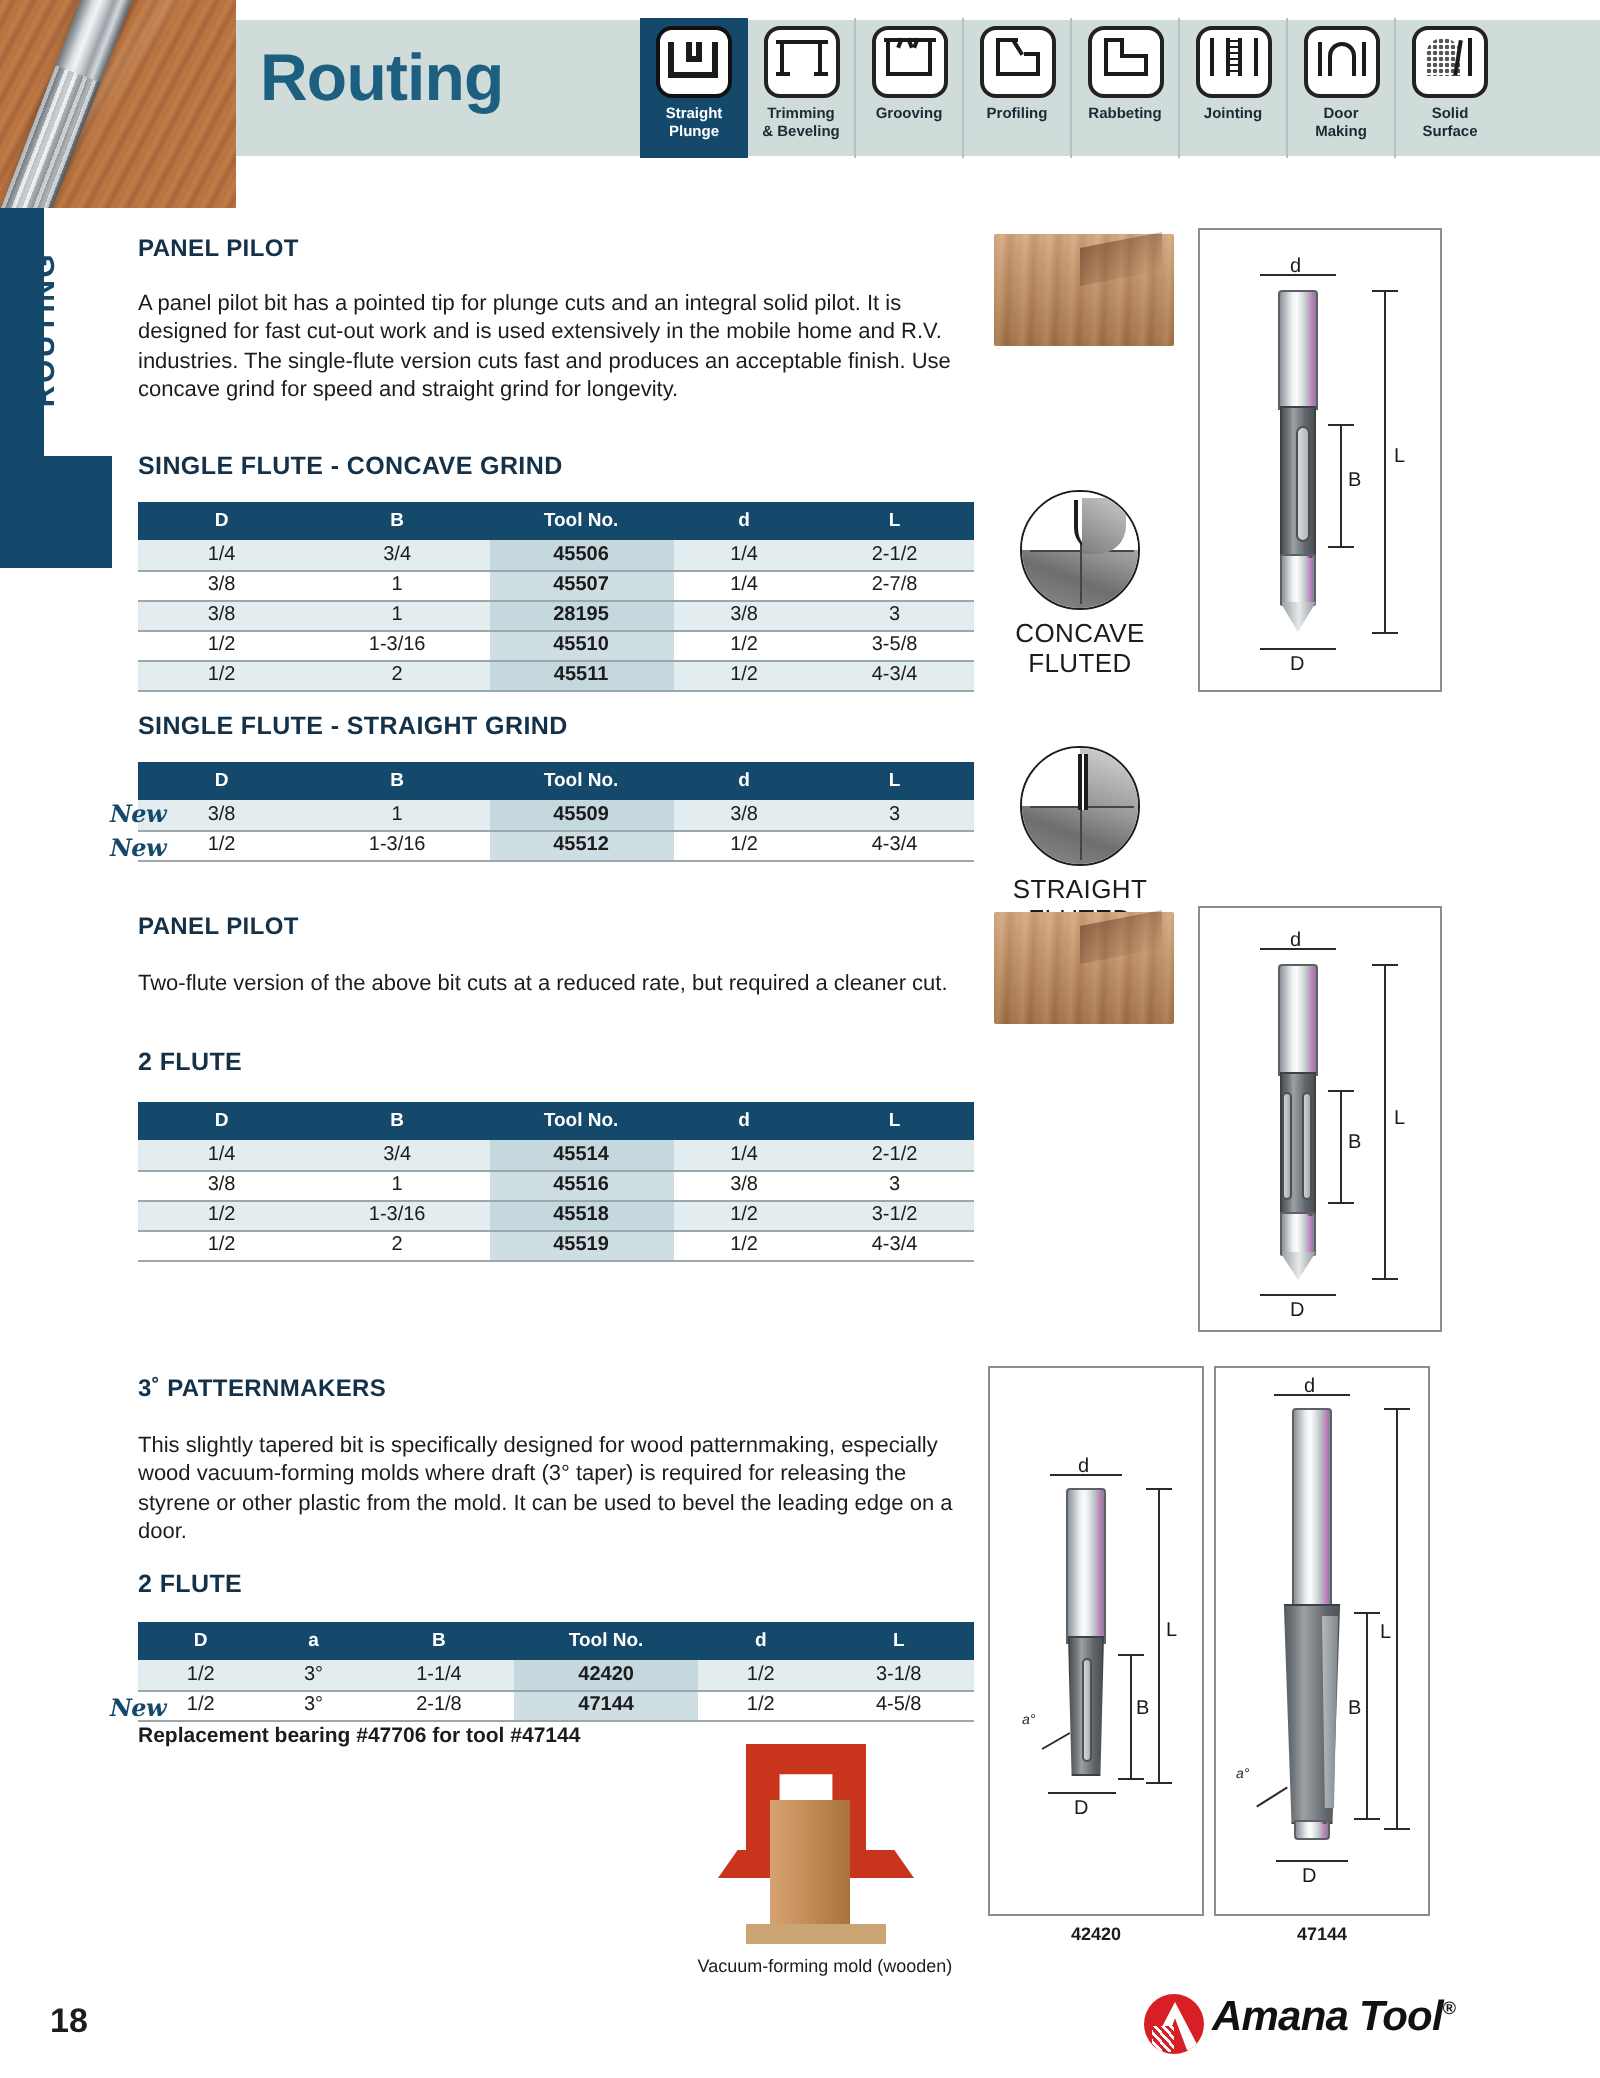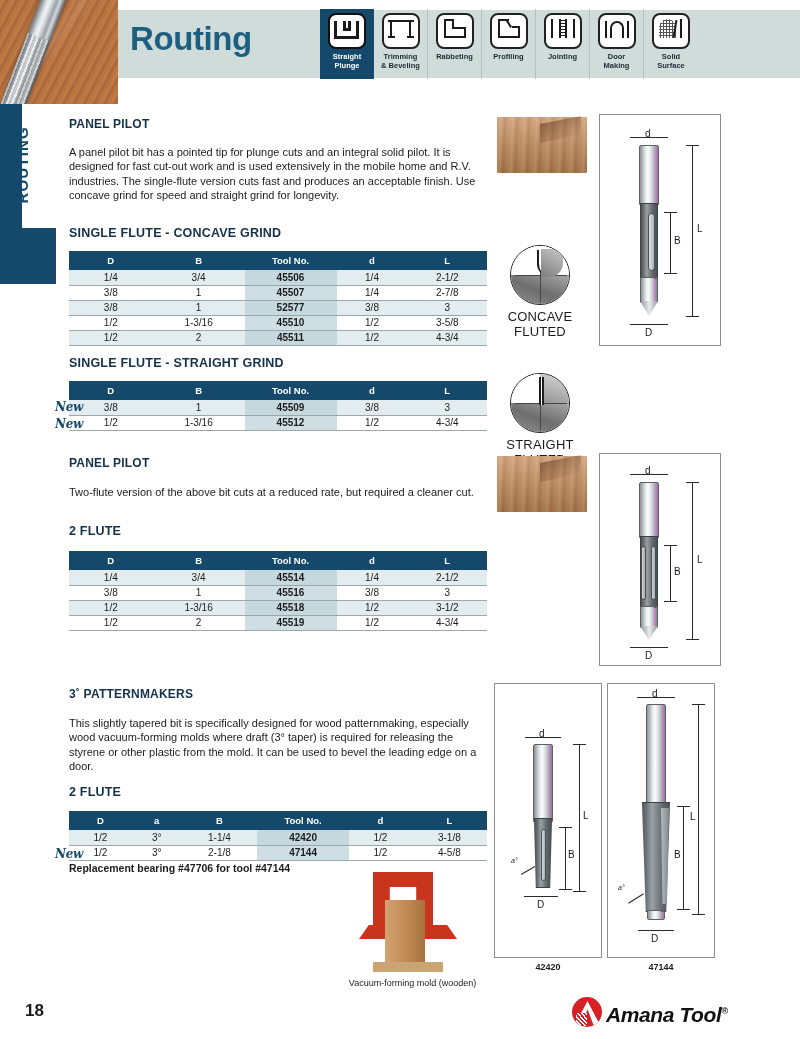--- a/index.html
+++ b/index.html
@@ -168,21 +168,21 @@
   .wood-photo:after {
     content:""; position:absolute; right:6%; top:6%; width:46%; height:34%;
     background: linear-gradient(160deg, rgba(90,50,25,.55), rgba(160,105,60,0));
     transform: skewY(-11deg);
   }
   .mold-photo { position: absolute; }
 
   
   .pageno { position: absolute; font-size: 17px; font-weight: bold; color: #1c1c1c; }
   .footer-note { position: absolute; font-size: 9.5px; color: #1c1c1c; }
-  .logo-wrap { position: absolute; display: flex; align-items: flex-end; }
+  .logo-wrap { position: absolute; display: flex; align-items: flex-start; }
   .logo-mark {
     width: 30px; height: 30px; border-radius: 50%; background: #d81f26;
     position: relative; overflow: hidden; margin-right: 4px;
   }
   .logo-mark:before {
     content:""; position:absolute; left:3px; top:4px; width:25px; height:24px;
     background: #ffffff;
     clip-path: polygon(50% 0%, 100% 100%, 74% 100%, 50% 34%, 26% 100%, 0% 100%);
   }
   .logo-mark:after {
@@ -229,46 +229,60 @@
           <div class="g" style="left:6px;top:7px;width:2px;height:15px;"></div>
           <div class="g" style="left:25px;top:7px;width:2px;height:15px;"></div>
           <div class="g" style="left:4px;top:21px;width:7px;height:2px;"></div>
           <div class="g" style="left:23px;top:21px;width:7px;height:2px;"></div>
         </div>
         <div class="icon-cap">
           <span>Trimming</span><br><span>&amp; Beveling</span>
         </div>
       </div>
 
+      <div class="icon-tab">
+        <div class="icon-box">
+          <div class="g" style="left:4px;top:4px;width:26px;height:2px;"></div>
+          <div class="g" style="left:11px;top:4px;width:2px;height:5px;transform:rotate(22deg);"></div>
+          <div class="g" style="left:16px;top:4px;width:2px;height:5px;transform:rotate(-22deg);"></div>
+          <div class="g" style="left:19px;top:4px;width:2px;height:5px;transform:rotate(22deg);"></div>
+          <div class="g" style="left:5px;top:6px;width:2px;height:16px;"></div>
+          <div class="g" style="left:26px;top:6px;width:2px;height:16px;"></div>
+          <div class="g" style="left:5px;top:21px;width:23px;height:2px;"></div>
+        </div>
+        <div class="icon-cap">
+          <span>Grooving</span>
+        </div>
+      </div>
+
+      <div class="icon-tab">
+        <div class="icon-box">
+          <div class="g" style="left:6px;top:4px;width:2px;height:19px;"></div>
+          <div class="g" style="left:7px;top:4px;width:10px;height:2px;"></div>
+          <div class="g" style="left:16px;top:5px;width:2px;height:8px;transform:rotate(-32deg);"></div>
+          <div class="g" style="left:20px;top:11px;width:8px;height:2px;"></div>
+          <div class="g" style="left:26px;top:12px;width:2px;height:11px;"></div>
+          <div class="g" style="left:6px;top:21px;width:22px;height:2px;"></div>
+        </div>
+        <div class="icon-cap">
+          <span>Profiling</span>
+        </div>
+      </div>
 
       <div class="icon-tab">
         <div class="icon-box">
           <div class="g" style="left:6px;top:4px;width:2px;height:19px;"></div>
           <div class="g" style="left:6px;top:4px;width:9px;height:2px;"></div>
           <div class="g" style="left:14px;top:4px;width:2px;height:9px;"></div>
           <div class="g" style="left:14px;top:12px;width:14px;height:2px;"></div>
           <div class="g" style="left:26px;top:12px;width:2px;height:11px;"></div>
           <div class="g" style="left:6px;top:21px;width:22px;height:2px;"></div>
         </div>
         <div class="icon-cap">
           <span>Rabbeting</span>
-        </div>
-      </div>
-
-      <div class="icon-tab">
-        <div class="icon-box">
-          <div class="g" style="left:6px;top:4px;width:2px;height:19px;"></div>
-          <div class="g" style="left:7px;top:4px;width:10px;height:2px;"></div>
-          <div class="g" style="left:16px;top:5px;width:2px;height:8px;transform:rotate(-32deg);"></div>
-          <div class="g" style="left:20px;top:11px;width:8px;height:2px;"></div>
-          <div class="g" style="left:26px;top:12px;width:2px;height:11px;"></div>
-          <div class="g" style="left:6px;top:21px;width:22px;height:2px;"></div>
-        </div>
-        <div class="icon-cap">
-          <span>Profiling</span>
         </div>
       </div>
 
       <div class="icon-tab">
         <div class="icon-box">
           <div class="g" style="left:5px;top:4px;width:2px;height:19px;"></div>
           <div class="g" style="left:27px;top:4px;width:2px;height:19px;"></div>
           <div class="g" style="left:13px;top:4px;width:2px;height:19px;"></div>
           <div class="g" style="left:19px;top:4px;width:2px;height:19px;"></div>
           <div class="g" style="left:14px;top:5px;width:6px;height:1.4px;"></div>
@@ -339,21 +353,21 @@
         <tr>
           <td>3/8</td>
           <td>1</td>
           <td class="toolno">45507</td>
           <td>1/4</td>
           <td>2-7/8</td>
         </tr>
         <tr class="alt">
           <td>3/8</td>
           <td>1</td>
-          <td class="toolno">52577</td>
+          <td class="toolno">28195</td>
           <td>3/8</td>
           <td>3</td>
         </tr>
         <tr>
           <td>1/2</td>
           <td>1-3/16</td>
           <td class="toolno">45510</td>
           <td>1/2</td>
           <td>3-5/8</td>
         </tr>

